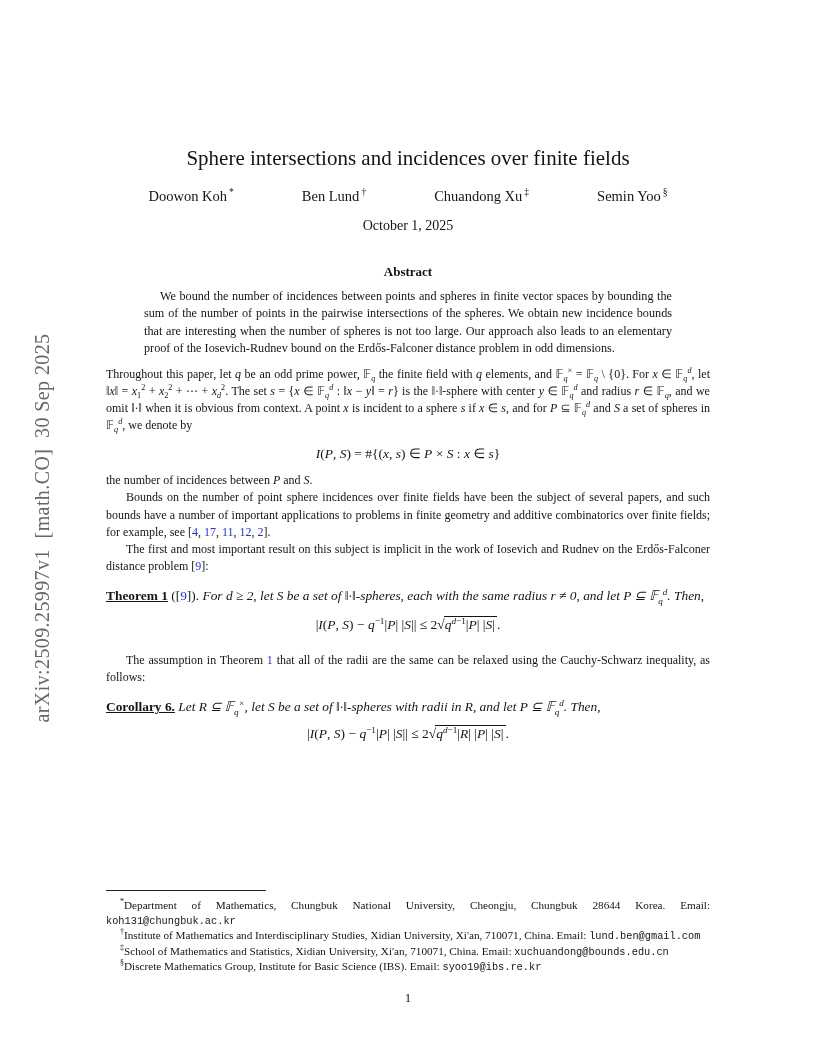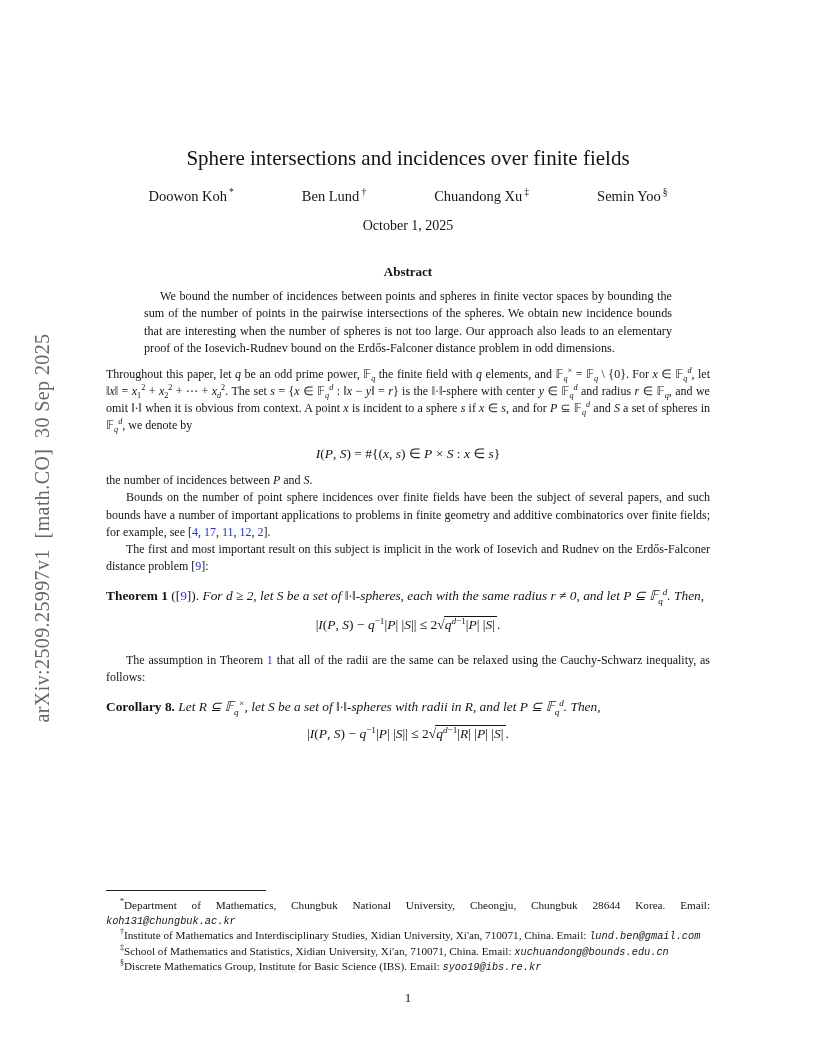--- a/index.html
+++ b/index.html
@@ -28,28 +28,28 @@
   .abstract-text { margin-top:8px; font-size:12.2px; line-height:1.42; text-align:justify; text-indent:16px; }
   .section-head { margin-top:26px; font-size:18px; font-weight:bold; }
   .section-num { margin-right:17px; }
   p.body { font-size:12px; line-height:1.42; text-align:justify; margin-top:9px; }
   p.body.cont { margin-top:0; }
   p.indent { text-indent:20px; margin-top:0; }
   p.gap { margin-top:9px; }
   .equation { text-align:center; font-size:13.5px; margin:11px 0 10px 0; }
   .equation.tight { margin:9px 0 4px 0; }
   .thm { margin-top:11px; font-size:13.4px; line-height:1.42; text-align:justify; }
-  .thm-label { font-weight:bold; }
+  .thm-label { font-weight:bold;text-decoration:underline; }
   .thm-body { font-style:italic; }
   sup { font-size:68%; vertical-align:super; line-height:0; }
   sub { font-size:68%; vertical-align:sub; line-height:0; }
   .cite, .ref { color:#2433c9; text-decoration:none; cursor:pointer; }
   .sqrt { font-style:normal; }
   .sqrt-bar { border-top:1px solid #141414; display:inline-block; padding:0 2px 0 1px; margin-left:-1px; line-height:1.2; }
-  .tt { font-family:"Liberation Mono", monospace; font-size:10.3px;font-style:italic; }
+  .tt { font-family:"Liberation Mono", monospace; font-size:10.3px; }
   .footer { margin-top:auto; padding-bottom:38px; }
   .fnrule { width:160px; border-top:1px solid #222; margin-bottom:7px; }
   .footnote { font-size:11.2px; line-height:1.36; text-align:justify; text-indent:14px; }
   .footnote sup { font-size:8px; }
   .pagenum { text-align:center; margin-top:16px; font-size:13px; }
 </style>
 </head>
 <body>
 
 <div class="page">
@@ -88,21 +88,21 @@
     <div class="thm">
       <span class="thm-label">Theorem 1</span><span class="thm-src"> ([<a class="cite">9</a>]).</span>
       <span class="thm-body">For d ≥ 2, let S be a set of ‖·‖-spheres, each with the same radius r ≠ 0, and let P ⊆ 𝔽<sub>q</sub><sup>d</sup>. Then,</span>
     </div>
 
     <div class="equation">|<i>I</i>(<i>P</i>, <i>S</i>) − <i>q</i><sup>−1</sup>|<i>P</i>| |<i>S</i>|| ≤ 2<span class="sqrt">√</span><span class="sqrt-bar"><i>q</i><sup><i>d</i>−1</sup>|<i>P</i>| |<i>S</i>|</span>.</div>
 
     <p class="body indent gap">The assumption in Theorem <a class="ref">1</a> that all of the radii are the same can be relaxed using the Cauchy-Schwarz inequality, as follows:</p>
 
     <div class="thm">
-      <span class="thm-label">Corollary 8.</span>
+      <span class="thm-label">Corollary 6.</span>
       <span class="thm-body">Let R ⊆ 𝔽<sub>q</sub><sup>×</sup>, let S be a set of ‖·‖-spheres with radii in R, and let P ⊆ 𝔽<sub>q</sub><sup>d</sup>. Then,</span>
     </div>
 
     <div class="equation tight">|<i>I</i>(<i>P</i>, <i>S</i>) − <i>q</i><sup>−1</sup>|<i>P</i>| |<i>S</i>|| ≤ 2<span class="sqrt">√</span><span class="sqrt-bar"><i>q</i><sup><i>d</i>−1</sup>|<i>R</i>| |<i>P</i>| |<i>S</i>|</span>.</div>
 
     <div class="footer">
       <div class="fnrule"></div>
       <p class="footnote"><sup>*</sup><span>Department of Mathematics, Chungbuk National University, Cheongju, Chungbuk 28644 Korea. Email: <span class="tt">koh131@chungbuk.ac.kr</span></span></p>
       <p class="footnote"><sup>†</sup><span>Institute of Mathematics and Interdisciplinary Studies, Xidian University, Xi'an, 710071, China. Email: <span class="tt">lund.ben@gmail.com</span></span></p>
       <p class="footnote"><sup>‡</sup><span>School of Mathematics and Statistics, Xidian University, Xi'an, 710071, China. Email: <span class="tt">xuchuandong@bounds.edu.cn</span></span></p>

